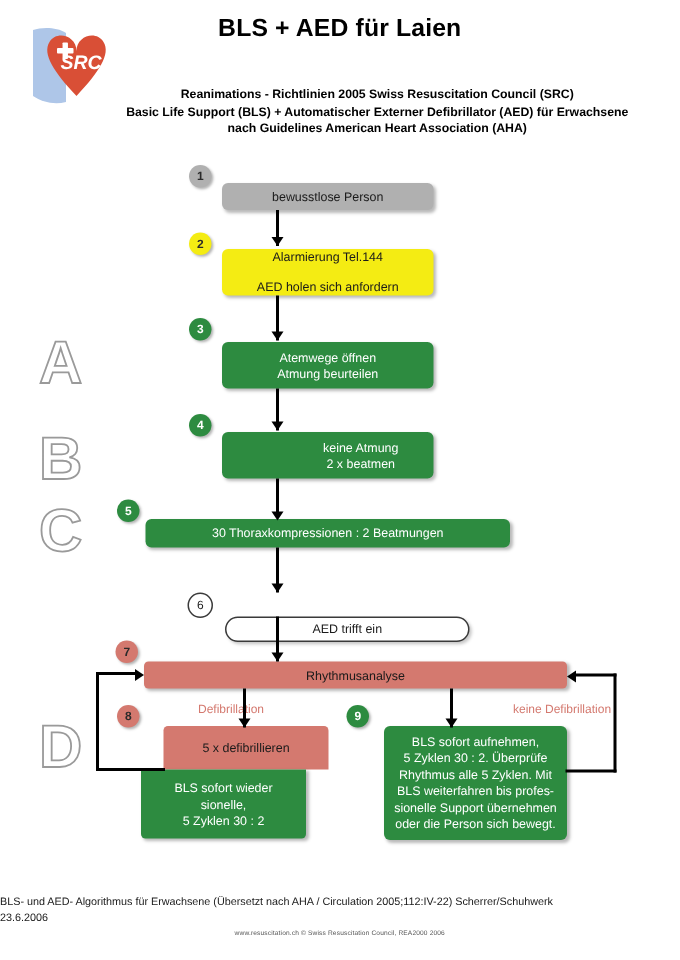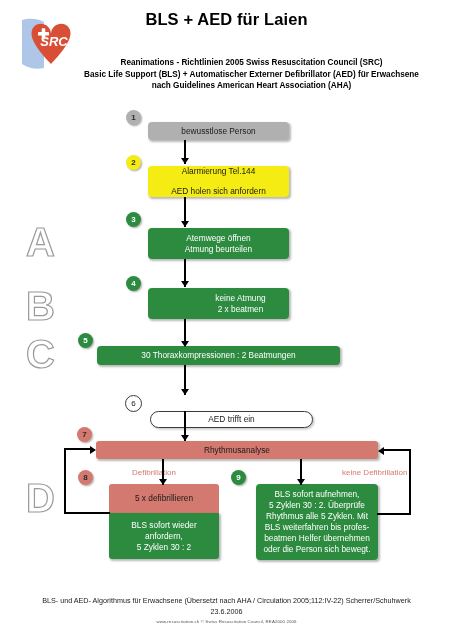--- a/index.html
+++ b/index.html
@@ -163,21 +163,21 @@
     white-space: nowrap;
     padding-left: 32px;
   }
 
   
   .footer-main {
     position: absolute;
     left: 0;
     top: 596px;
     width: 453px;
-    text-align: center;
+    text-align: left;
     font-size: 7.2px;
     line-height: 10.5px;
     color: #1a1a1a;
   }
   .footer-copy {
     position: absolute;
     left: 0;
     top: 619px;
     width: 453px;
     text-align: center;
@@ -265,38 +265,38 @@
   <div class="branch-label" style="left:310px; top:468px;">keine Defibrillation</div>
 
   <div class="vline" style="left:162px; top:459px; height:26px;"></div>
   <div class="arrow-down" style="left:158.8px; top:479px;"></div>
 
   <div class="vline" style="left:300px; top:459px; height:26px;"></div>
   <div class="arrow-down" style="left:296.8px; top:479px;"></div>
 
   <div class="badge badge-red" style="left:78px; top:470px;">8</div>
   <div class="box box-red box-joined-top" style="left:109px; top:484px; width:110px; height:29px;">5 x defibrillieren</div>
-  <div class="box box-green box-joined-bot" style="left:109px; top:513px; width:110px; height:46px; flex-direction:column;">
+  <div class="box box-green box-joined-bot" style="left:94px; top:513px; width:110px; height:46px; flex-direction:column;">
     <div>BLS sofort wieder</div>
-    <div>anfordern,</div>
+    <div>sionelle,</div>
     <div>5 Zyklen 30 : 2</div>
   </div>
 
   <div class="hline" style="left:64px; top:512px; width:46px;"></div>
   <div class="vline" style="left:64px; top:448px; height:66px;"></div>
   <div class="hline" style="left:64px; top:448px; width:28px;"></div>
   <div class="arrow-right" style="left:90px; top:445.8px;"></div>
 
   <div class="badge badge-green" style="left:231px; top:470px;">9</div>
   <div class="box box-green" style="left:256px; top:484px; width:122px; height:76px; flex-direction:column;">
     <div>BLS sofort aufnehmen,</div>
     <div>5 Zyklen 30 : 2. Überprüfe</div>
     <div>Rhythmus alle 5 Zyklen. Mit</div>
     <div>BLS weiterfahren bis profes-</div>
-    <div>beatmen Helfer übernehmen</div>
+    <div>sionelle Support übernehmen</div>
     <div>oder die Person sich bewegt.</div>
   </div>
 
   <div class="hline" style="left:377px; top:513px; width:34px;"></div>
   <div class="vline" style="left:409px; top:449px; height:66px;"></div>
   <div class="hline" style="left:384px; top:449px; width:27px;"></div>
   <div class="arrow-left" style="left:378px; top:446.8px;"></div>
 
   <div class="footer-main">
     <div>BLS- und AED- Algorithmus für Erwachsene (Übersetzt nach AHA / Circulation 2005;112:IV-22) Scherrer/Schuhwerk</div>

